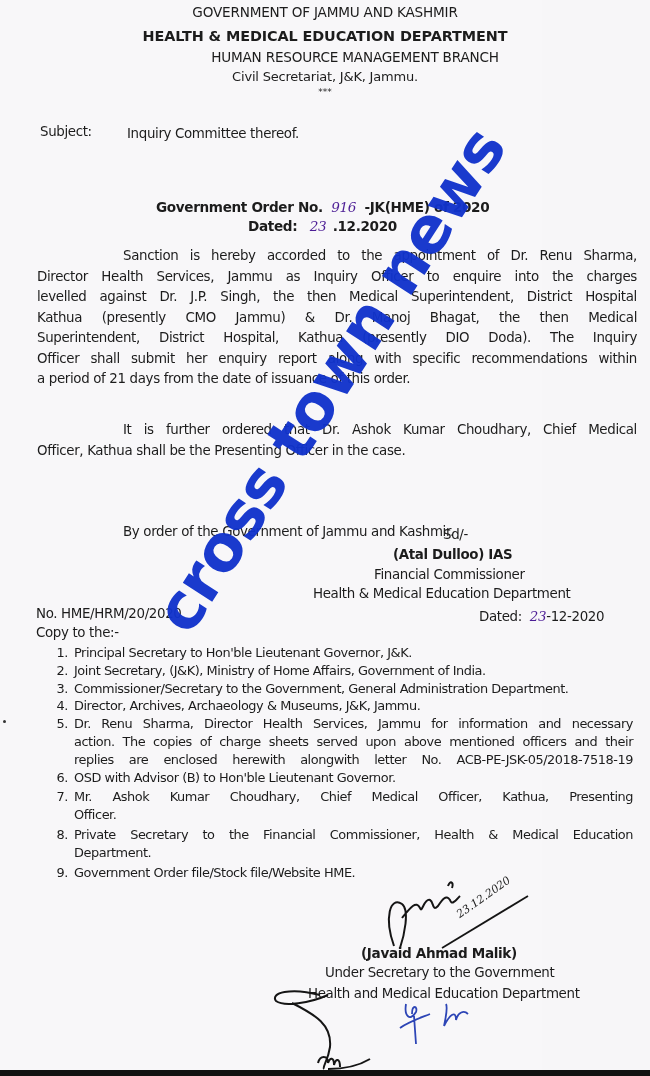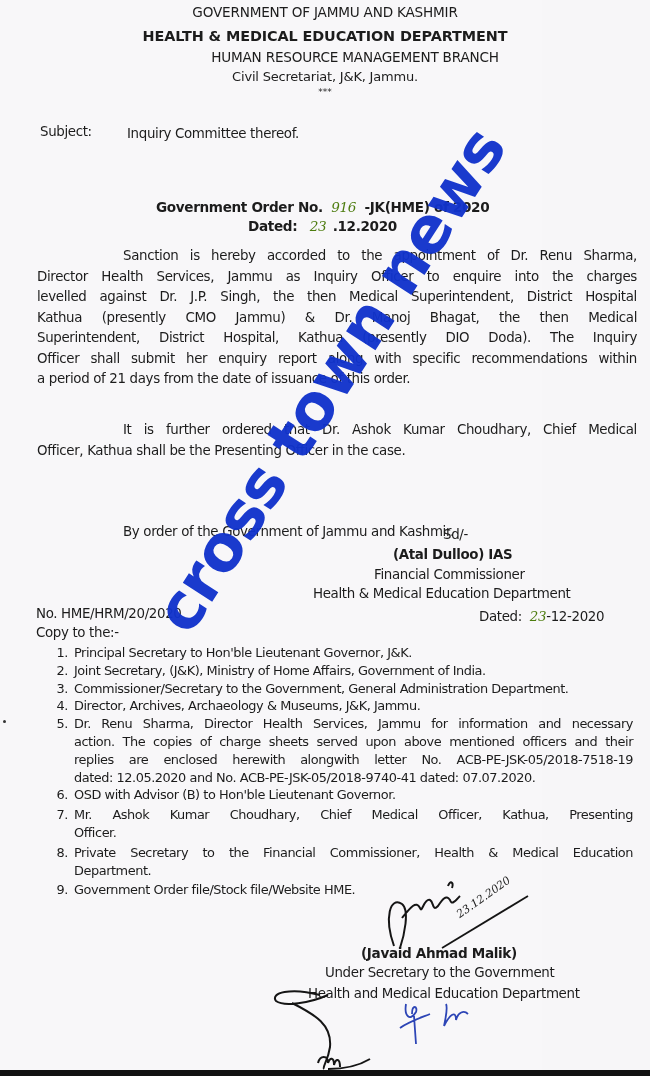--- a/index.html
+++ b/index.html
@@ -7,21 +7,21 @@
          font-family:"DejaVu Sans", "Liberation Sans", sans-serif; color:#1c1c1c; }
   .page { position:absolute; left:0; top:0; width:542px; height:1070px; background:#f8f7f9; }
   .bottom-bar { position:absolute; left:0; top:1070px; width:650px; height:6px; background:#111; }
   .abs { position:absolute; white-space:nowrap; }
   .c { left:0; width:650px; text-align:center; }
   .hdr { font-size:13.6px; letter-spacing:-0.2px; }
   .hdr-b { font-size:14.4px; font-weight:bold; letter-spacing:-0.1px; }
   .t { font-size:13.4px; letter-spacing:-0.35px; }
   .just { text-align:justify; text-align-last:justify; white-space:nowrap; display:block; }
   .b { font-weight:bold; }
-  .ink { color:#4d7c0f; font-family:"DejaVu Serif", serif; font-style:italic; }
+  .ink { color:#4c1d95; font-family:"DejaVu Serif", serif; font-style:italic; }
   .list { position:absolute; left:48px; top:644px; width:585px; font-size:12.9px; letter-spacing:-0.45px; }
   .li { display:flex; line-height:17.8px; }
   .li .num { width:20px; flex:none; text-align:right; margin-right:6px; }
   .li .txt { flex:1; }
   .li .txt span.line { display:block; text-align:justify; text-align-last:justify; }
   .li .txt span.last { display:block; text-align:left; }
   .watermark { position:absolute; left:330px; top:380px; transform:translate(-50%,-50%) rotate(-57deg);
                font-family:"DejaVu Sans", sans-serif; font-weight:bold; font-size:64px; letter-spacing:-1px;
                white-space:nowrap; opacity:0.96; }
   svg.sig { position:absolute; overflow:visible; }
@@ -108,21 +108,20 @@
       <span class="txt">
           <span class="last">Director, Archives, Archaeology &amp; Museums, J&amp;K, Jammu.</span>
         </span>
     </div>
     <div class="li">
       <span class="num">5.</span>
       <span class="txt">
         <span class="line">Dr. Renu Sharma, Director Health Services, Jammu for information and necessary</span>
         <span class="line">action. The copies of charge sheets served upon above mentioned officers and their</span>
         <span class="line">replies are enclosed herewith alongwith letter No. ACB-PE-JSK-05/2018-7518-19</span>
-        <span class="last">dated: 12.05.2020 and No. ACB-PE-JSK-05/2018-9740-41 dated: 07.07.2020.</span>
       </span>
     </div>
     <div class="li">
       <span class="num">6.</span>
       <span class="txt">
           <span class="last">OSD with Advisor (B) to Hon'ble Lieutenant Governor.</span>
         </span>
     </div>
     <div class="li" style="margin-top:2px;">
       <span class="num">7.</span>

